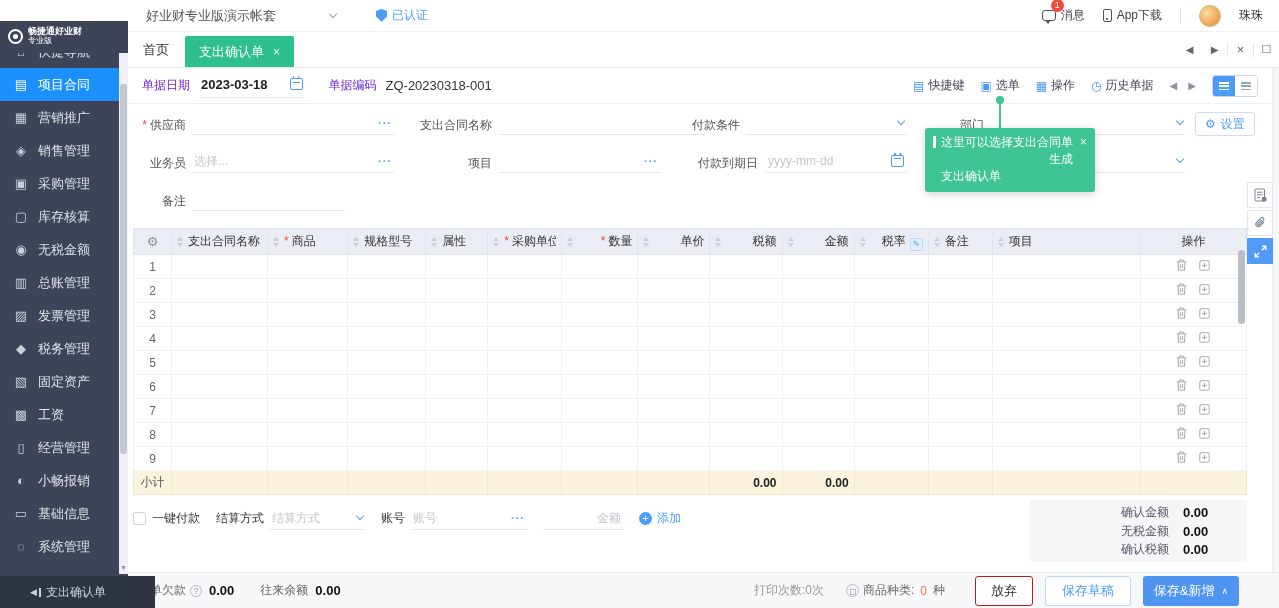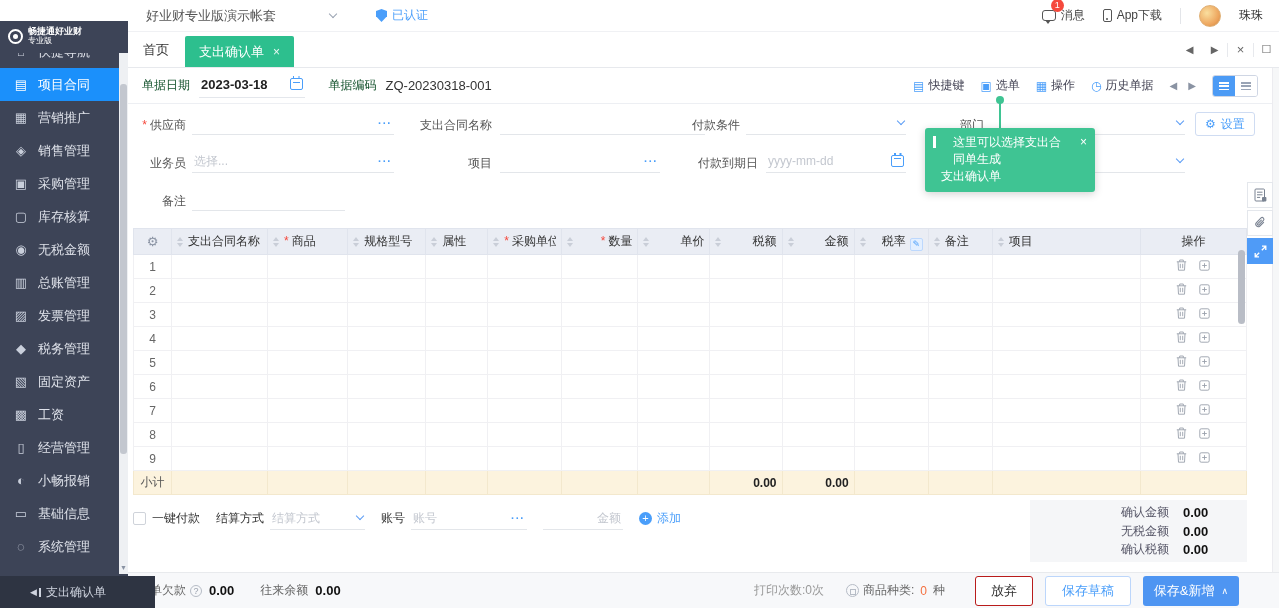--- a/index.html
+++ b/index.html
@@ -65,21 +65,21 @@
                 padding:0 14px; gap:9px; font-size:13px; border-radius:2px 2px 0 0; cursor:pointer; }
   .tab-close { font-size:12px; opacity:.9; cursor:pointer; }
   .tab-controls { margin-left:auto; display:flex; align-items:center; height:100%; }
   .tc-btn { width:25px; height:100%; display:flex; align-items:center; justify-content:center;
             color:#666; font-size:10px; cursor:pointer; }
   .tc-sep { width:1px; height:14px; background:#e7e9ed; }
 
   
   .dochead { position:absolute; left:128px; top:68px; width:1144px; height:36px; background:#fff;
              border-bottom:1px solid #edeff3; display:flex; align-items:center; padding:0 14px; z-index:4; }
-  .dh-label { color:#14532d; margin-right:9px; }
+  .dh-label { color:#6d28d9; margin-right:9px; }
   .date-field { display:flex; align-items:center; gap:22px; border-bottom:1px solid #e4e7ec;
                 padding:3px 2px 5px 2px; margin-right:24px; cursor:pointer; }
   .date-val { font-size:13px; color:#222; font-weight:bold; }
   .cal { width:13px; height:12px; border:1.2px solid #4a9efa; border-radius:2px; position:relative; display:inline-block; }
   .cal::before { content:''; position:absolute; left:2px; right:2px; top:2.5px; border-top:1.2px solid #4a9efa; }
   .cal::after { content:''; position:absolute; top:-3px; left:2px; width:1.8px; height:3px; background:#4a9efa;
                 box-shadow:5.5px 0 0 #4a9efa; }
   .code-val { font-size:13px; color:#333; }
   .dochead-right { margin-left:auto; display:flex; align-items:center; gap:16px; }
   .tool-btn { display:flex; align-items:center; gap:4px; color:#445; cursor:pointer; position:relative; }
@@ -105,21 +105,21 @@
   .f-input input { border:none; outline:none; background:transparent; flex:1; min-width:0;
                    font:12px "Liberation Sans","DejaVu Sans",sans-serif; color:#333; }
   .f-input input::placeholder { color:#c3c7cf; }
   .ell { color:#4a9efa; font-weight:bold; font-size:11px; letter-spacing:1px; cursor:pointer; flex:none; }
   .settings-btn { position:absolute; left:1067px; top:8px; height:24px; padding:0 9px; display:flex; align-items:center;
                   gap:5px; border:1px solid #cfdcf2; border-radius:3px; color:#4a9efa; cursor:pointer; background:#fff; }
 
   
   .tooltip { position:absolute; left:925px; top:128px; width:170px; background:#3fc493; border-radius:3px;
              color:#fff; padding:6px 8px 7px 8px; line-height:17px; z-index:12; box-shadow:0 2px 8px rgba(0,0,0,.18); }
-  .tip-row1 { display:flex; align-items:flex-start; gap:17px; }
+  .tip-row1 { display:flex; align-items:flex-start; gap:5px;text-align:right; }
   .tip-bar { width:3px; height:12px; background:#fff; margin-top:2px; flex:none; }
   .tip-close { flex:none; cursor:pointer; font-size:12px; margin-left:2px; }
   .tip-line2 { padding-left:8px; }
 
   
   .tablewrap { position:absolute; left:133px; top:228px; width:1114px; z-index:2; }
   table { border-collapse:collapse; table-layout:fixed; width:1114px; }
   th { height:26px; background:#eaedf4; font-weight:normal; color:#333; border:1px solid #e0e4ed; padding:0 5px; }
   td { height:24px; border:1px solid #f0f0f3; border-top:none; padding:0 5px; color:#333; }
   .thc { display:flex; align-items:center; }

